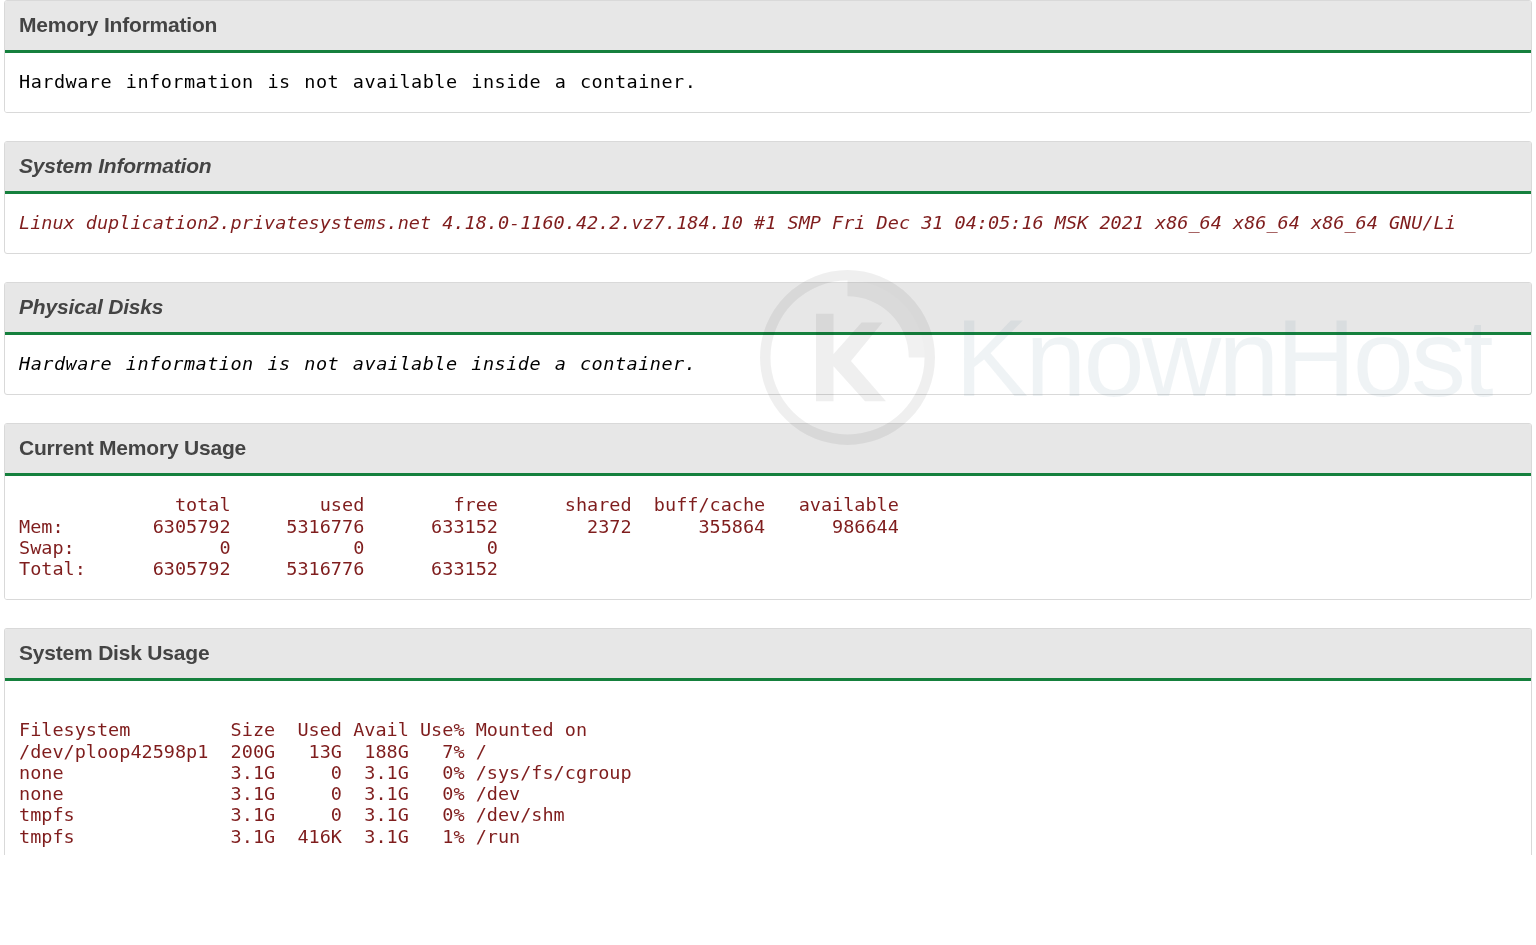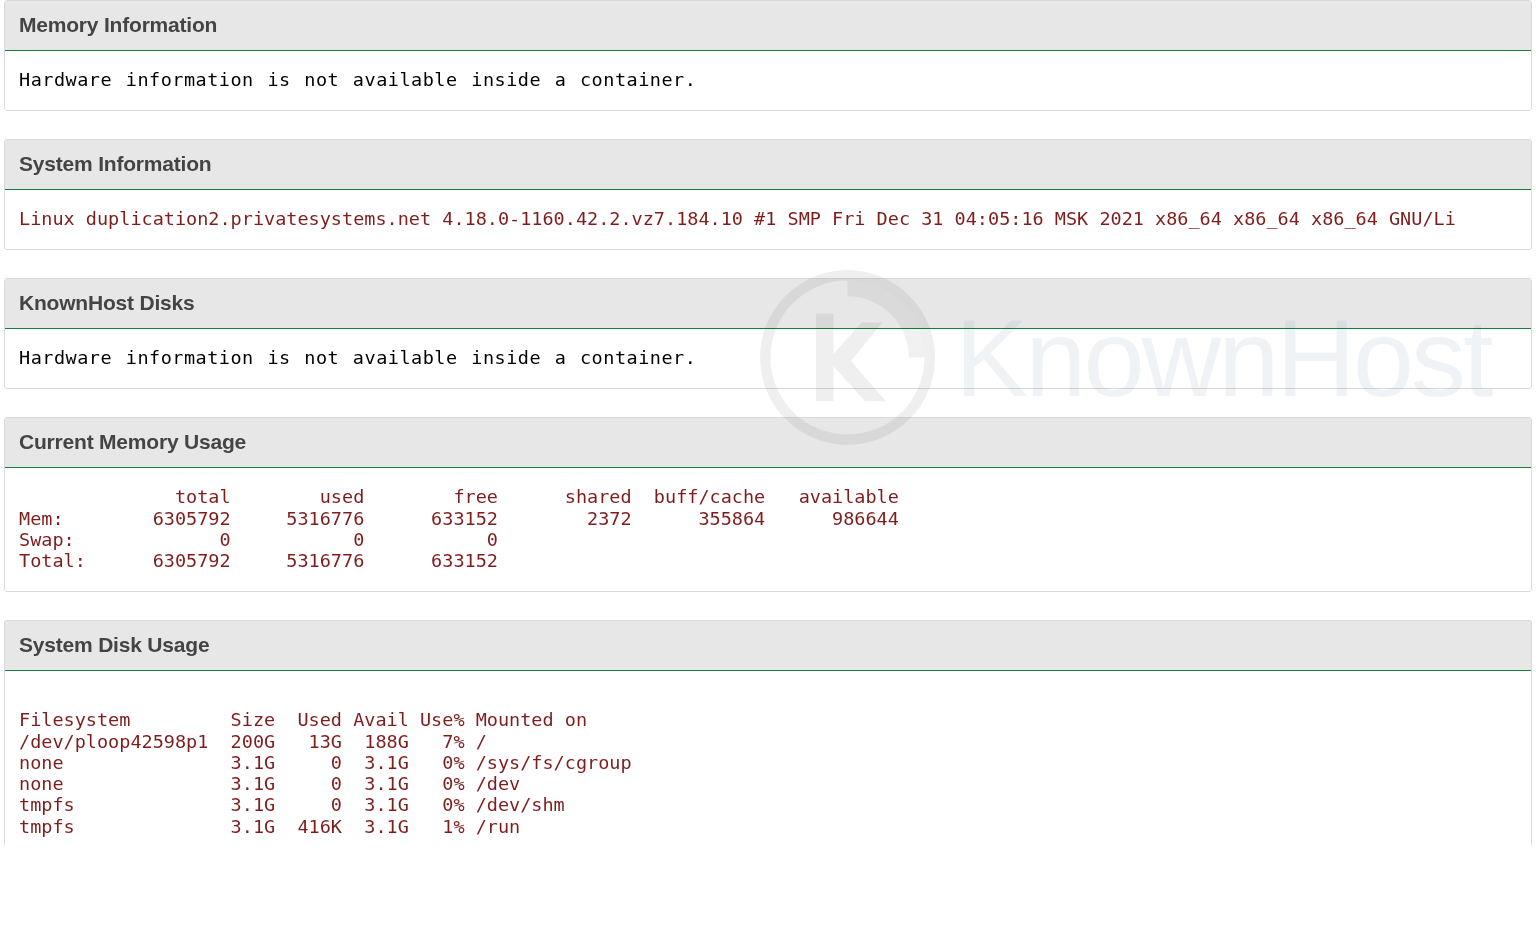--- a/index.html
+++ b/index.html
@@ -16,21 +16,21 @@
     border: 1px solid #d9d9d9;
     border-radius: 3px;
     overflow: hidden;
     background: #fff;
   }
   .panel:first-of-type { margin-top: 0; }
 
   .panel-header {
     background: #e7e7e7;
     padding: 12px 14px 13px 14px;
-    border-bottom: 1px solid #15803d;
+    border-bottom: 3px solid #15803d;
   }
   .panel-header h2 {
     font-size: 21px;
     font-weight: 700;
     color: #444;
     letter-spacing: -0.2px;
   }
 
   .panel-body {
     padding: 18px 14px 20px 14px;
@@ -75,21 +75,21 @@
   }
   .panel, .panel-body, .panel-header { position: relative; z-index: 1; background-clip: padding-box; }
   .panel-body, .panel-header { background-color: rgba(255,255,255,0); }
   .panel { background: transparent; }
   .panel-header { background: #e7e7e7; }
   .panel-body { background: #ffffff; }
   
   #panel-system-information .panel-body,
   #panel-physical-disks .panel-body,
   #panel-physical-disks .panel-header { background: rgba(255,255,255,0.0); }
-  #panel-system-information, #panel-physical-disks { background: rgba(255,255,255,0.0); }
+  #panel-system-information, #panel-physical-disks { background: rgba(255,255,255,0.0); font-style: italic; }
   #panel-system-information .panel-header { background:#e7e7e7; }
   #panel-physical-disks .panel-header { background:#e7e7e7; }
   
   .watermark { z-index: 5; }
 </style>
 </head>
 <body>
 
 <div class="watermark">
   <svg viewBox="0 0 100 100">
@@ -111,21 +111,21 @@
 
 <section class="panel" id="panel-system-information">
   <div class="panel-header">
     <h2>System Information</h2>
   </div>
   <div class="panel-body mono"><pre>Linux duplication2.privatesystems.net 4.18.0-1160.42.2.vz7.184.10 #1 SMP Fri Dec 31 04:05:16 MSK 2021 x86_64 x86_64 x86_64 GNU/Li</pre></div>
 </section>
 
 <section class="panel" id="panel-physical-disks">
   <div class="panel-header">
-    <h2>KnownHost Disks</h2>
+    <h2>Physical Disks</h2>
   </div>
   <div class="panel-body mono-msg">
     <span>Hardware information is not available inside a container.</span>
   </div>
 </section>
 
 <section class="panel" id="panel-current-memory-usage">
   <div class="panel-header">
     <h2>Current Memory Usage</h2>
   </div>

